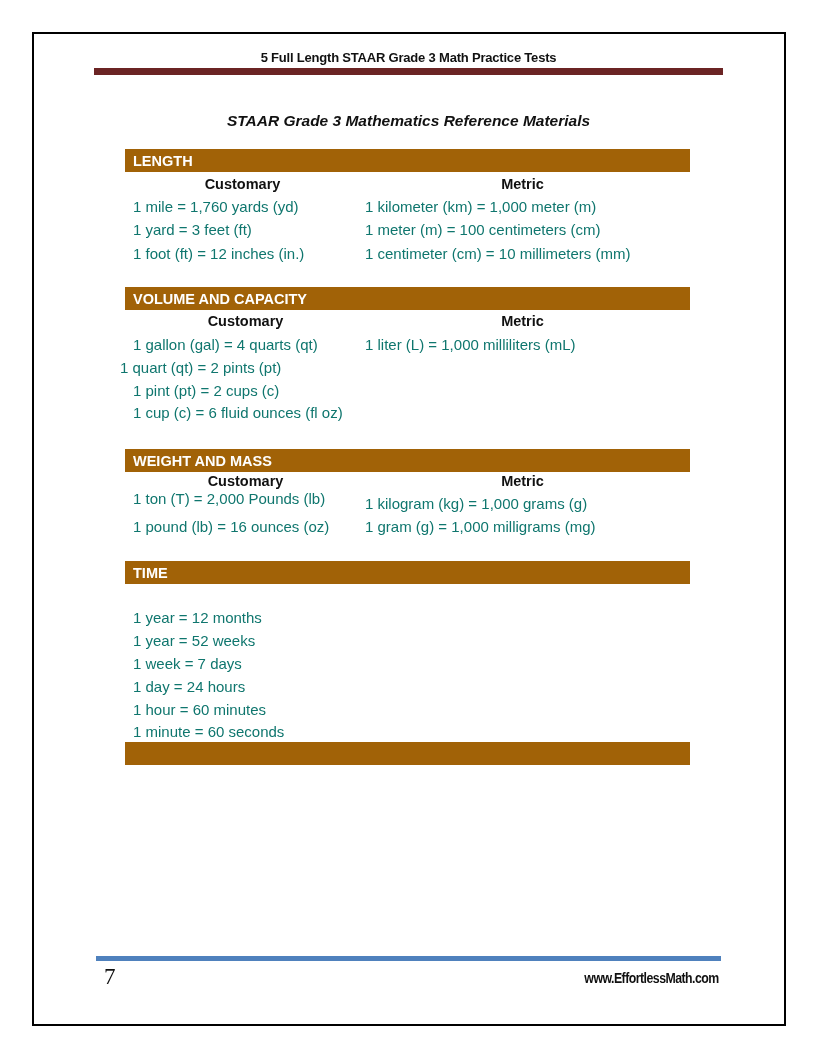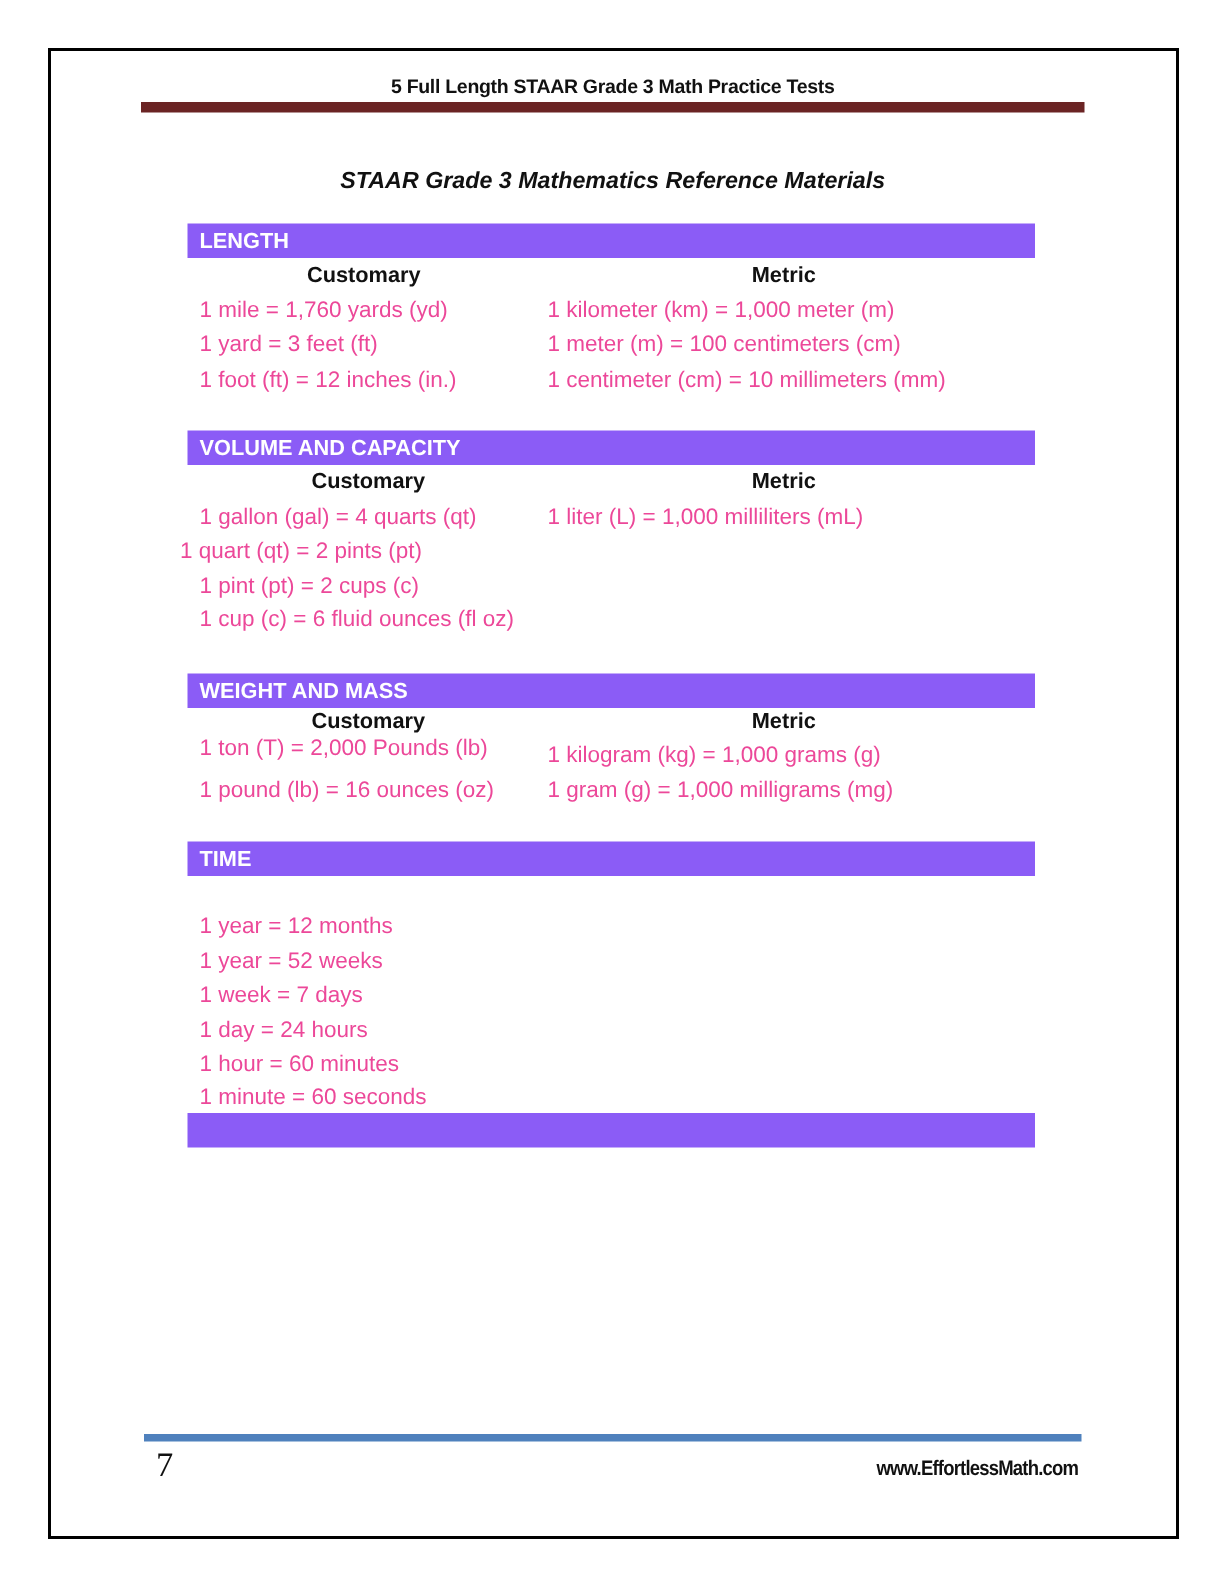--- a/index.html
+++ b/index.html
@@ -1,23 +1,23 @@
 <!DOCTYPE html>
 <html><head>
   <meta charset="utf-8">
   <style>
     html, body { margin: 0; padding: 0; background: #ffffff; }
     body { width: 816px; height: 1056px; position: relative; overflow: hidden; font-family: "DejaVu Sans", sans-serif; color: #111; }
     .page-border { position: absolute; left: 32px; top: 32px; width: 750px; height: 990px; border: 2px solid #000; box-sizing: content-box; }
     .header-title { position: absolute; left: 94px; width: 629px; top: 50px; text-align: center; font-family: "Liberation Sans", sans-serif; font-weight: bold; font-size: 13px; letter-spacing: -0.2px; }
     .header-bar { position: absolute; left: 94px; top: 68px; width: 629px; height: 7px; background: #6b2424; }
     .doc-title { position: absolute; left: 94px; width: 629px; top: 112px; text-align: center; font-family: "Liberation Sans", sans-serif; font-weight: bold; font-style: italic; font-size: 15.5px; }
-    .section-bar { position: absolute; left: 125px; width: 565px; height: 23px; background: #8b5cf6; color: #fff; font-family: "Liberation Sans", sans-serif; font-weight: bold; font-size: 14.5px; line-height: 24px; padding-left: 8px; box-sizing: border-box; }
+    .section-bar { position: absolute; left: 125px; width: 565px; height: 23px; background: #a16207; color: #fff; font-family: "Liberation Sans", sans-serif; font-weight: bold; font-size: 14.5px; line-height: 24px; padding-left: 8px; box-sizing: border-box; }
     .col-head { position: absolute; font-family: "Liberation Sans", sans-serif; font-weight: bold; font-size: 14.5px; text-align: center; }
-    .row-text { position: absolute; font-family: "Liberation Sans", sans-serif; font-size: 15px; white-space: nowrap; color: #ec4899; }
+    .row-text { position: absolute; font-family: "Liberation Sans", sans-serif; font-size: 15px; white-space: nowrap; color: #0f766e; }
     .footer-bar { position: absolute; left: 96px; top: 956px; width: 625px; height: 5px; background: #4f81bd; }
     .page-number { position: absolute; left: 104px; top: 964px; font-family: "Liberation Serif", serif; font-size: 23px; }
     .footer-url { position: absolute; right: 97px; top: 970px; font-family: "Liberation Sans", sans-serif; font-weight: bold; font-size: 14px; letter-spacing: -0.6px; transform: scaleX(0.88); transform-origin: right center; }
   </style>
 </head>
 <body>
 
 <div class="page-border"></div>
 
 <div class="header-title">5 Full Length STAAR Grade 3 Math Practice Tests</div>

